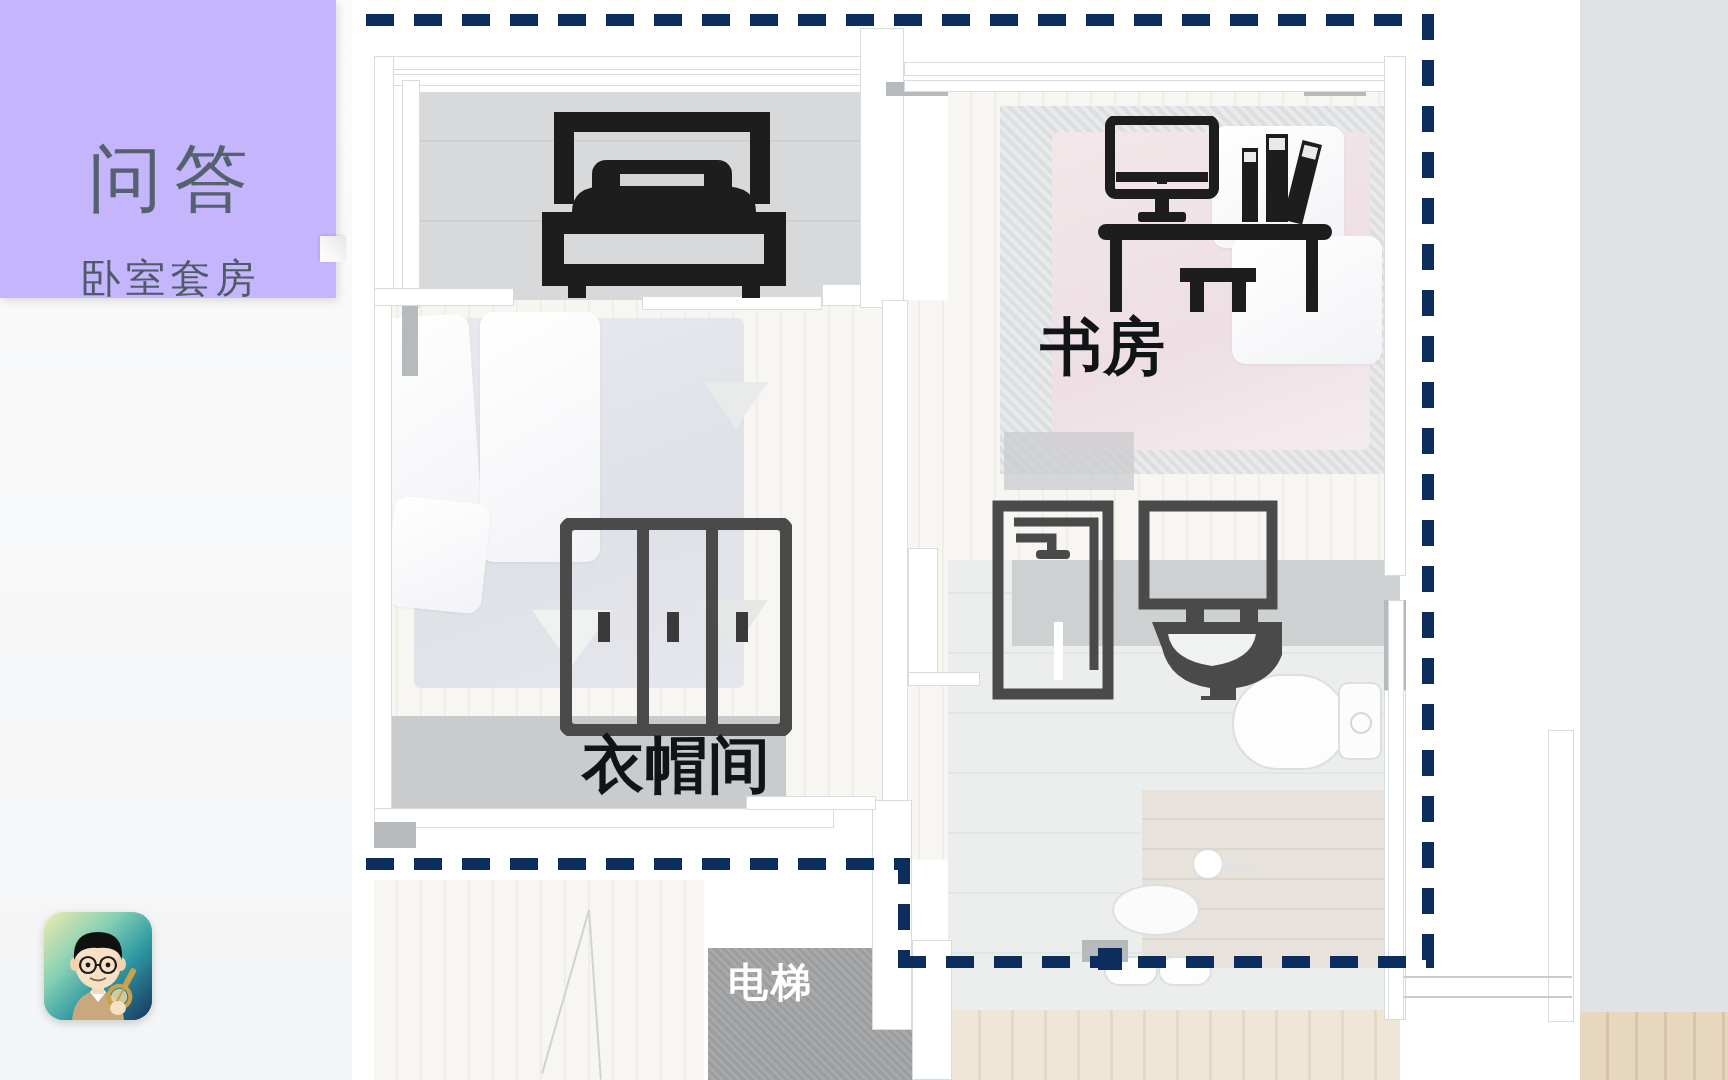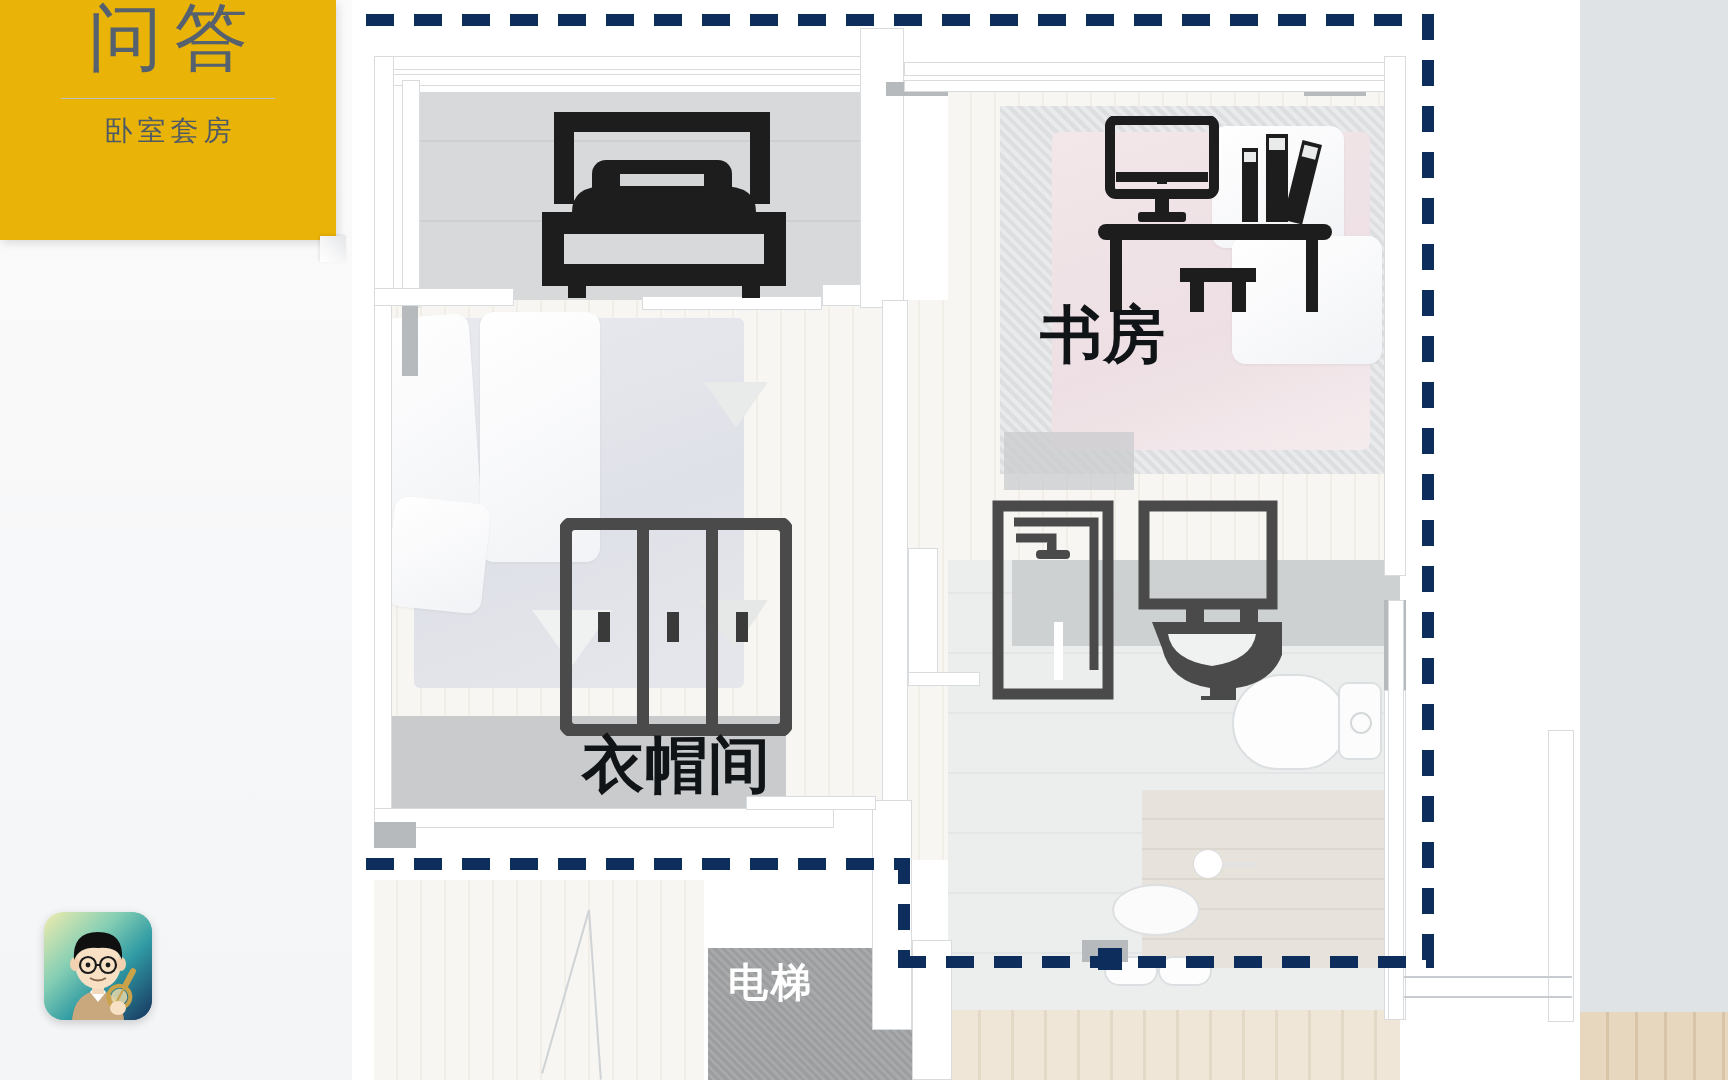--- a/index.html
+++ b/index.html
@@ -11,37 +11,37 @@
   #stage { position:relative; width:1728px; height:1080px; background:#f6f7f8; }
 
   
   .left-bg{
     position:absolute; left:0; top:0; width:352px; height:1080px;
     background:linear-gradient(180deg,#fbfbfc 0%,#f4f5f6 100%);
   }
 
   
   .title-card{
-    position:absolute; left:0; top:0; width:336px; height:240px;
-    background:#eab308;
+    position:absolute; left:0; top:0; width:336px; height:298px;
+    background:#c4b5fd;
     box-shadow:2px 3px 9px rgba(0,0,0,.13);
     display:flex; flex-direction:column;
-    align-items:center; justify-content:flex-start;
+    align-items:center; justify-content:flex-end;
     z-index:40;
   }
   .title-card .tc-main{
     font-size:74px; letter-spacing:12px; color:#55616e;
     font-family:"DejaVu Sans",sans-serif; font-weight:400;
     line-height:1; margin-left:12px;
   }
   .title-card .tc-rule{
     width:214px; height:1px; background:#b9c0c7; margin:24px 0 18px 0;
   }
   .title-card .tc-sub{
-    font-size:28px; letter-spacing:5px; color:#4e5a66;
+    font-size:40px; letter-spacing:5px; color:#4e5a66;
     font-family:"DejaVu Sans",sans-serif; line-height:1;
     margin-left:5px;
   }
   .card-corner{
     position:absolute; left:320px; top:236px; width:26px; height:26px;
     background:linear-gradient(225deg,#e4e6e8 0%,#f7f7f8 60%,#ffffff 100%);
     box-shadow:-1px -1px 3px rgba(0,0,0,.10);
     z-index:41;
   }
 
@@ -322,21 +322,21 @@
       <rect x="44" y="50" width="34" height="9" rx="4" fill="#4a4a4a"></rect>
       <rect x="55" y="43" width="9" height="10" fill="#4a4a4a"></rect>
       <rect x="62" y="122" width="9" height="58" fill="#ffffff"></rect>
       <rect x="152" y="6" width="128" height="98" fill="none" stroke="#4a4a4a" stroke-width="11"></rect>
       <path d="M160 122 h34 v-16 h18 v16 h36 v-16 h18 v16 h34 l-8 26 q-8 34 -48 40 v56 h-26 v-56 q-40 -6 -48 -40 z" fill="#4a4a4a"></path>
       <path d="M176 134 h88 q-4 26 -44 32 q-40 -6 -44 -32 z" fill="#f0f1f1"></path>
       <rect x="209" y="196" width="18" height="4" fill="#4a4a4a"></rect>
     </svg>
 
 
-    <div class="room-label" style="left:688px; top:304px; font-size:62px;">书房</div>
+    <div class="room-label" style="left:688px; top:316px; font-size:62px;">书房</div>
 
     <div class="room-label" style="left:230px; top:734px; font-size:62px;">衣帽间</div>
 
 
     <div class="room-label light" style="left:376px; top:962px; font-size:40px;">电梯</div>
 
     <div class="dash-frame">
 
       <div class="dash-h" style="left:-34px; top:14px; width:1116px;"></div>
 

